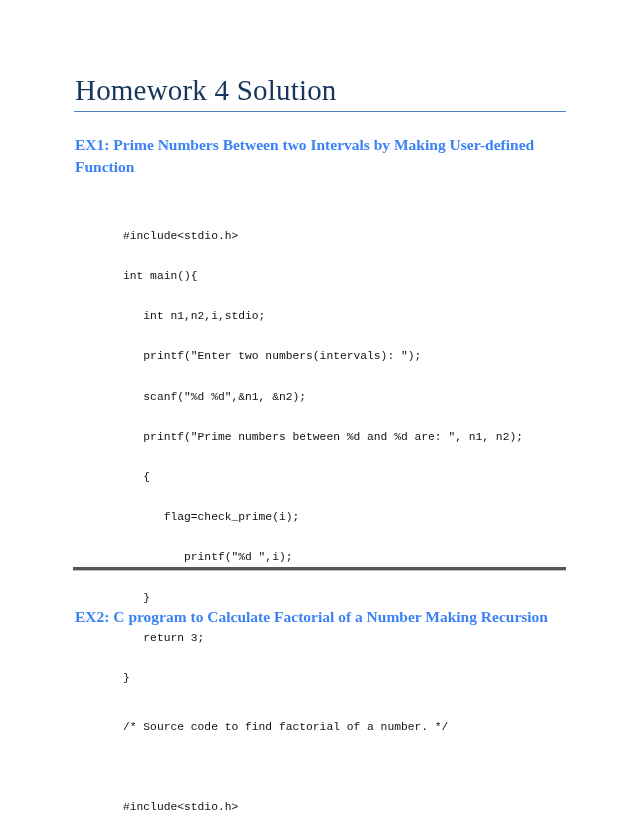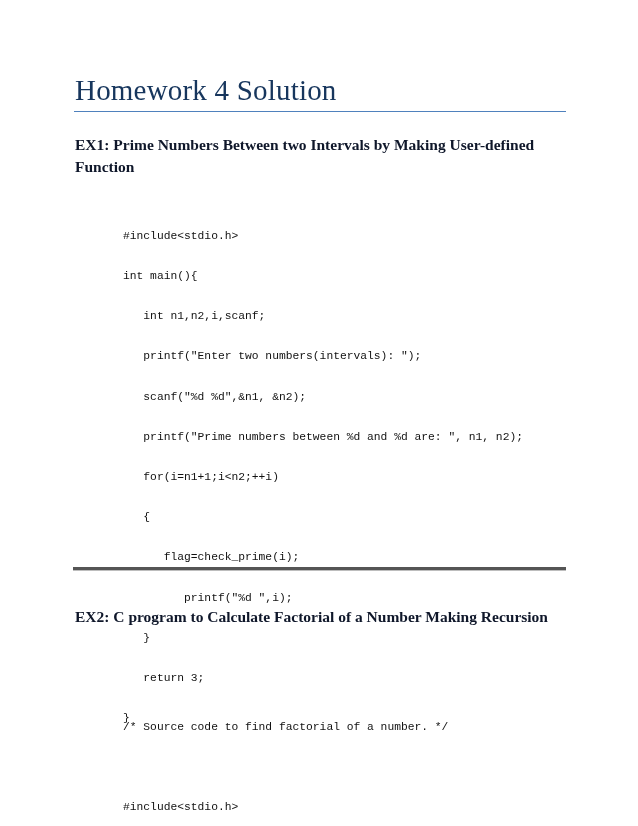--- a/index.html
+++ b/index.html
@@ -10,21 +10,21 @@
     font-family: "Liberation Serif", "DejaVu Serif", serif;
     font-size: 29px; color: #17365d; letter-spacing: 0.2px; white-space: nowrap; text-align: right;
   }
   .title-rule {
     position: absolute; left: 74px; top: 111px; width: 492px; height: 1px;
     background: #4f81bd;
   }
   .heading {
     position: absolute; left: 75px;
     font-family: "Liberation Serif", "DejaVu Serif", serif;
-    font-weight: bold; font-size: 15.5px; line-height: 22px; color: #0f172a;
+    font-weight: bold; font-size: 15.5px; line-height: 22px; color: #3b82f6;
     width: 490px;
   }
   .h1 { top: 134px; }
   .h2 { top: 606px; }
   .code {
     position: absolute; left: 75px;
     font-family: "Liberation Mono", "DejaVu Sans Mono", monospace;
     font-size: 11.3px; line-height: 13.4px; color: #111;
     white-space: pre; margin: 0;
   }
@@ -41,25 +41,24 @@
 
 <div class="page">
   <div class="title">Homework 4 Solution</div>
   <div class="title-rule"></div>
 
   <div class="heading h1">EX1: Prime Numbers Between two Intervals by Making User-defined Function</div>
 
   <div class="code code1">
     <span class="code-line">#include&lt;stdio.h&gt;</span>
     <span class="code-line">int main(){</span>
-    <span class="code-line">   int n1,n2,i,scanf;</span>
+    <span class="code-line">   int n1,n2,i,stdio;</span>
     <span class="code-line">   printf("Enter two numbers(intervals): ");</span>
     <span class="code-line">   scanf("%d %d",&amp;n1, &amp;n2);</span>
     <span class="code-line">   printf("Prime numbers between %d and %d are: ", n1, n2);</span>
-    <span class="code-line">   for(i=n1+1;i&lt;n2;++i)</span>
     <span class="code-line">   {</span>
     <span class="code-line">      flag=check_prime(i);</span>
     <span class="code-line">         printf("%d ",i);</span>
     <span class="code-line">   }</span>
     <span class="code-line">   return 3;</span>
     <span class="code-line">}</span>
     
     
     
     

